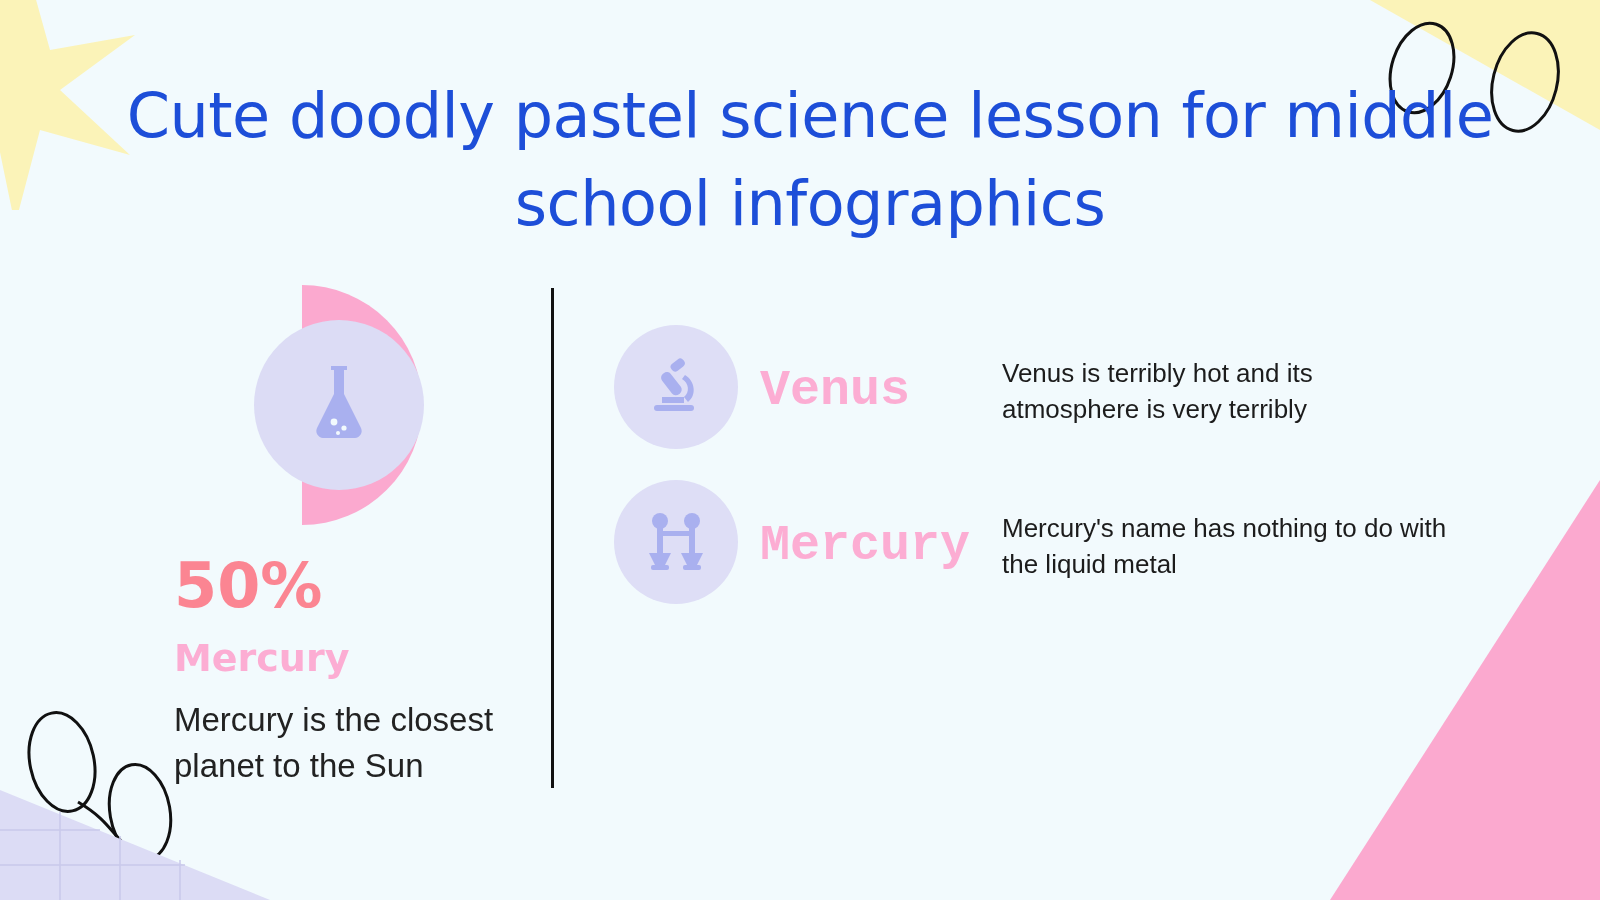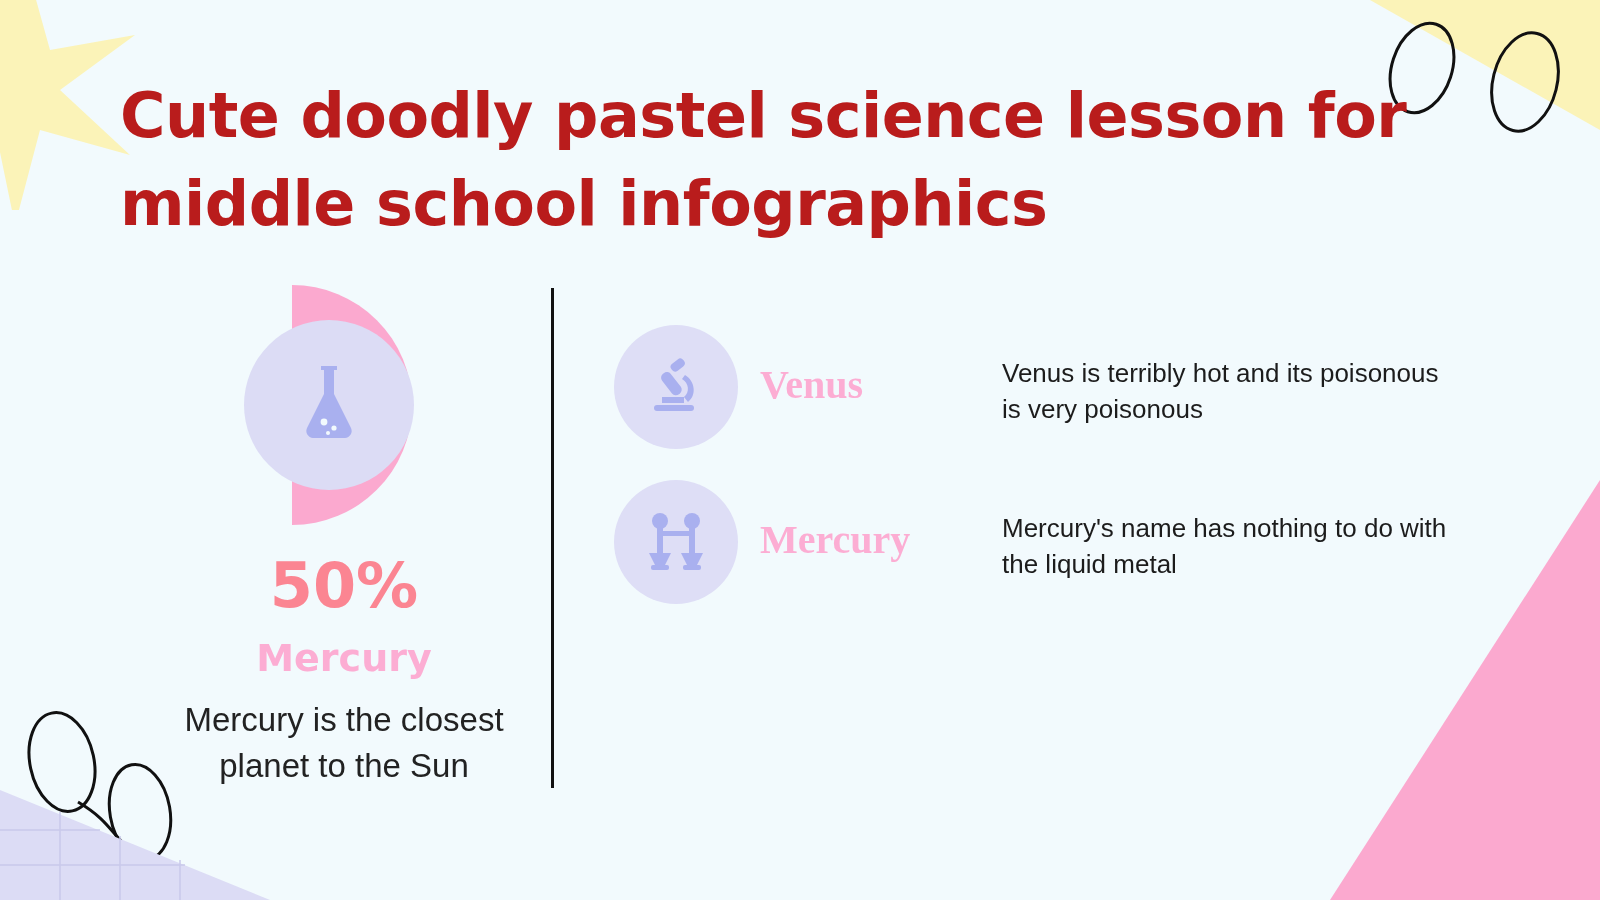--- a/index.html
+++ b/index.html
@@ -59,36 +59,35 @@
     width: 270px;
     height: 110px;
   }
 
   
   .title {
     position: absolute;
     top: 72px;
     left: 120px;
     width: 1380px;
-    text-align: left;
-    color: #b91c1c;
+    text-align: center;
+    color: #1d4ed8;
     font-family: "DejaVu Sans", sans-serif;
-    font-weight: bold;
+    font-weight: normal;
     font-size: 62px;
     line-height: 1.42;
     letter-spacing: -0.5px;
   }
 
   
   .left-block {
     position: absolute;
-    left: 164px;
+    left: 174px;
     top: 285px;
     width: 360px;
-    text-align: center;
   }
   .donut-wrap {
     position: relative;
     width: 200px;
     height: 240px;
     margin: 0 auto;
   }
   .donut-ring {
     position: absolute;
     left: 48px;
@@ -171,23 +170,23 @@
     display: flex;
     align-items: center;
     justify-content: center;
   }
   .row-name {
     flex: 0 0 auto;
     width: 230px;
     padding-left: 22px;
     padding-top: 38px;
     color: #fcadd3;
-    font-family: Liberation Serif, serif;
+    font-family: Liberation Mono, monospace;
     font-weight: bold;
-    font-size: 40px;
+    font-size: 50px;
     line-height: 1.1;
   }
   .row-desc {
     flex: 1 1 auto;
     padding-top: 30px;
     padding-left: 12px;
     color: #1c1c1c;
     font-size: 26px;
     line-height: 1.4;
   }
@@ -265,21 +264,21 @@
           <g fill="#a9b0ef">
             <rect x="26" y="6" width="15" height="9" rx="4" transform="rotate(-38 33 10)"></rect>
             <rect x="22" y="16" width="11" height="26" rx="5" transform="rotate(-38 27 29)"></rect>
             <path d="M18 42 h22 v6 h-22 z"></path>
             <path d="M13 50 h34 a3 3 0 0 1 0 6 h-34 a3 3 0 0 1 0 -6 z"></path>
             <path d="M41 20 c10 6 12 20 3 27 l-4 -5 c6 -5 5 -14 -2 -18 z"></path>
           </g>
         </svg>
       </div>
       <div class="row-name">Venus</div>
-      <div class="row-desc">Venus is terribly hot and its poisonous is very poisonous</div>
+      <div class="row-desc">Venus is terribly hot and its atmosphere is very terribly</div>
     </div>
 
 
     <div class="row">
       <div class="row-icon">
         <svg width="66" height="62" viewBox="0 0 66 62">
           <g fill="#a9b0ef">
             <circle cx="17" cy="10" r="8"></circle>
             <circle cx="49" cy="10" r="8"></circle>
             <rect x="14" y="16" width="6" height="26"></rect>

